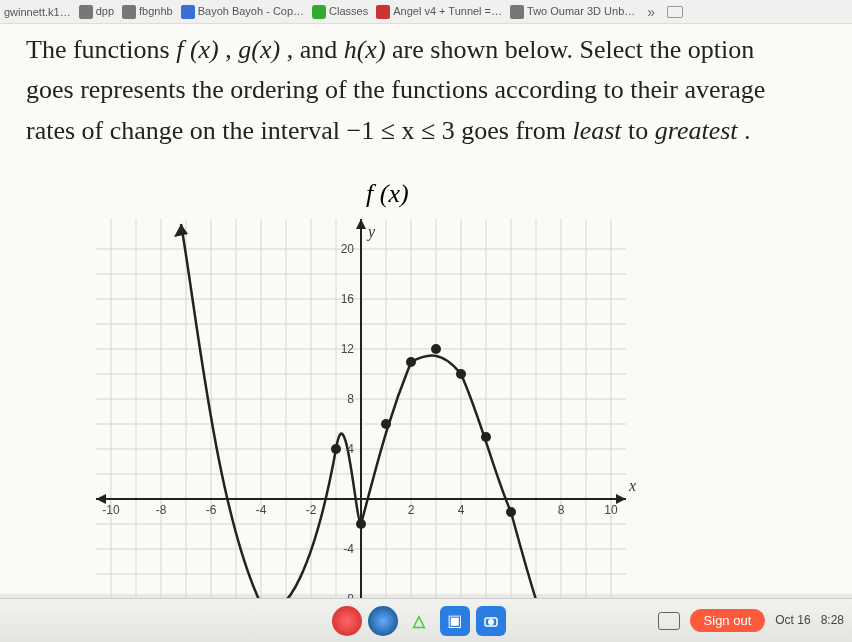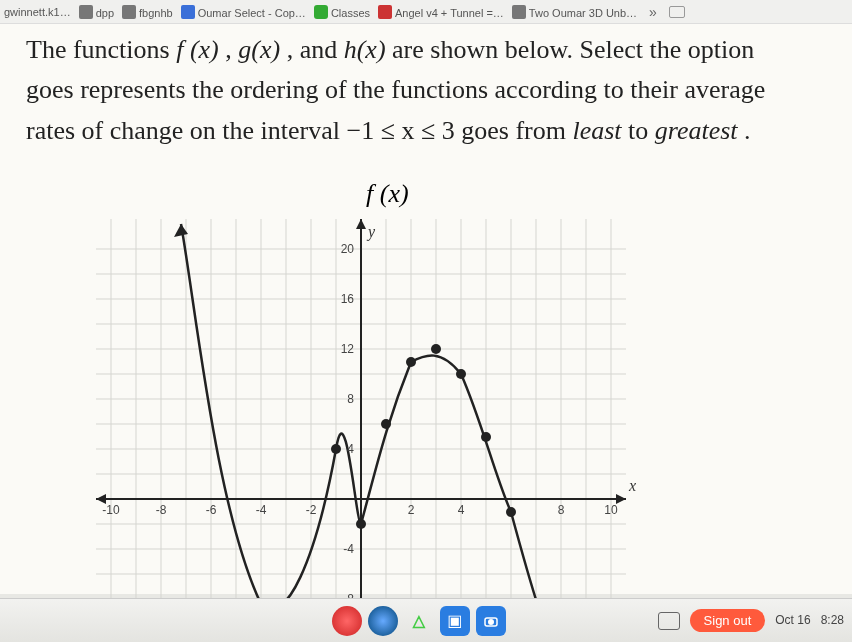--- a/index.html
+++ b/index.html
@@ -16,21 +16,21 @@
     background: #f0f0ee;
     display: flex;
     align-items: center;
     padding: 0 4px;
     gap: 8px;
     font-family: Arial, sans-serif;
     font-size: 11px;
     color: #555;
     border-bottom: 1px solid #ddd;
   }
-  .bm { display: flex; align-items: flex-end; gap: 3px; cursor: pointer; white-space: nowrap; }
+  .bm { display: flex; align-items: flex-start; gap: 3px; cursor: pointer; white-space: nowrap; }
   .bm-icon { width: 14px; height: 14px; background: #888; border-radius: 2px; display:inline-block; }
   .bm-icon.red { background: #c33; }
   .bm-icon.blue { background: #3a6fd8; }
   .bm-icon.gray { background: #777; }
   .bm-icon.g { background: #3a3; border-radius: 3px; }
   .chev { font-size: 14px; color:#666; padding:0 4px;}
   .tab-icon { width:16px; height:12px; border:1px solid #999; border-radius:2px; }
 
   .content {
     padding: 6px 26px;
@@ -119,21 +119,21 @@
   <div class="bm">
       <span class="bm-icon gray"></span>
       <span>dpp</span>
     </div>
   <div class="bm">
       <span class="bm-icon gray"></span>
       <span>fbgnhb</span>
     </div>
   <div class="bm">
       <span class="bm-icon blue"></span>
-      <span>Oumar Select - Cop…</span>
+      <span>Bayoh Bayoh - Cop…</span>
     </div>
   <div class="bm">
       <span class="bm-icon g"></span>
       <span>Classes</span>
     </div>
   <div class="bm">
       <span class="bm-icon red"></span>
       <span>Angel v4 + Tunnel =…</span>
     </div>
   <div class="bm">

